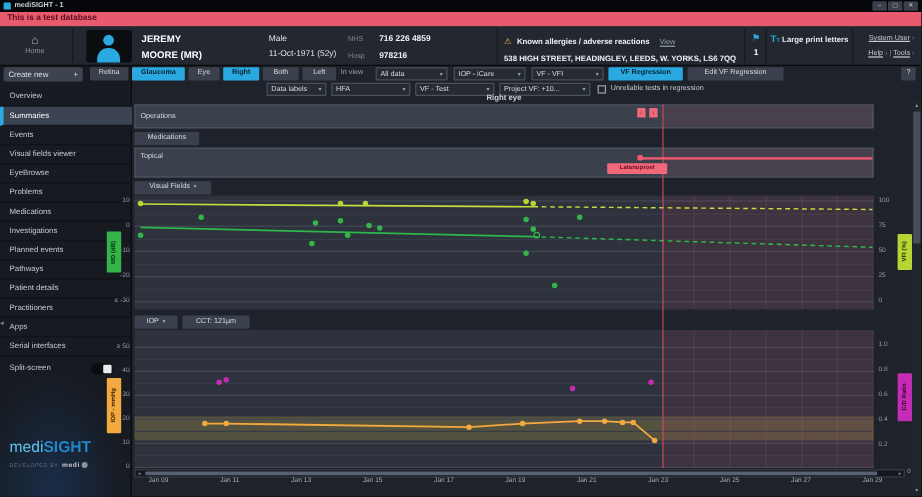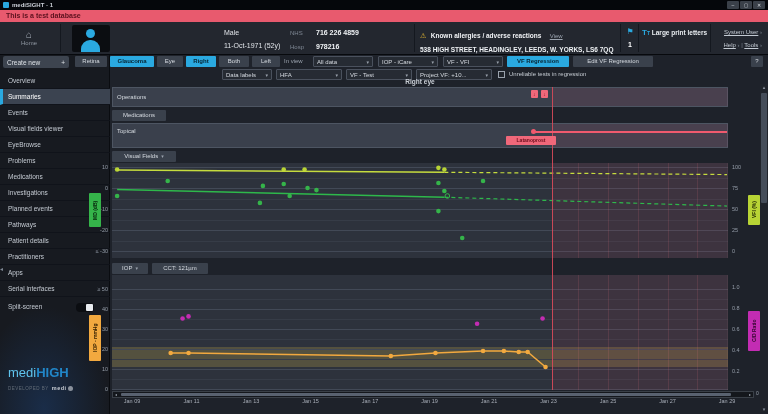--- a/index.html
+++ b/index.html
@@ -122,20 +122,24 @@
   <div class="header">
     <div class="home-btn">
       <span class="ico">⌂</span>
       <span class="lbl">Home</span>
     </div>
     <div class="hsep" style="left:60px"></div>
     <div class="avatar">
       <div class="av-head"></div>
       <div class="av-body"></div>
     </div>
+    <div class="pname">
+      <div>JEREMY</div>
+      <div>MOORE (MR)</div>
+    </div>
     <div class="pdemo">
       <div>Male</div>
       <div>11-Oct-1971 (52y)</div>
     </div>
     <div class="pids">
       <div><span class="k">NHS</span><span class="v">716 226 4859</span></div>
       <div><span class="k">Hosp</span><span class="v">978216</span></div>
     </div>
     <div class="hsep" style="left:414px"></div>
     <div class="allergy">
@@ -190,21 +194,21 @@
         <div class="side-item">Serial interfaces</div>
       </div>
     <div class="split-row">
       <span>Split-screen</span>
       <span class="toggle">
           <span class="knob"></span>
         </span>
     </div>
     <div class="collapse">◂</div>
     <div class="logo">
-      <span class="l1">medi</span><span class="l2">HIGH</span>
+      <span class="l1">medi</span><span class="l2">SIGHT</span>
     </div>
     <div class="devby">
       <span>DEVELOPED BY</span><span class="dv">medi</span><span class="circ"></span>
     </div>
   </div>
 
   <div class="tbtn" style="left:75px;top:56px;width:32px">Retina</div>
   <div class="tbtn active" style="left:110px;top:56px;width:44px">Glaucoma</div>
   <div class="tbtn" style="left:157px;top:56px;width:26px">Eye</div>
   <div class="tbtn active" style="left:186px;top:56px;width:30px">Right</div>

